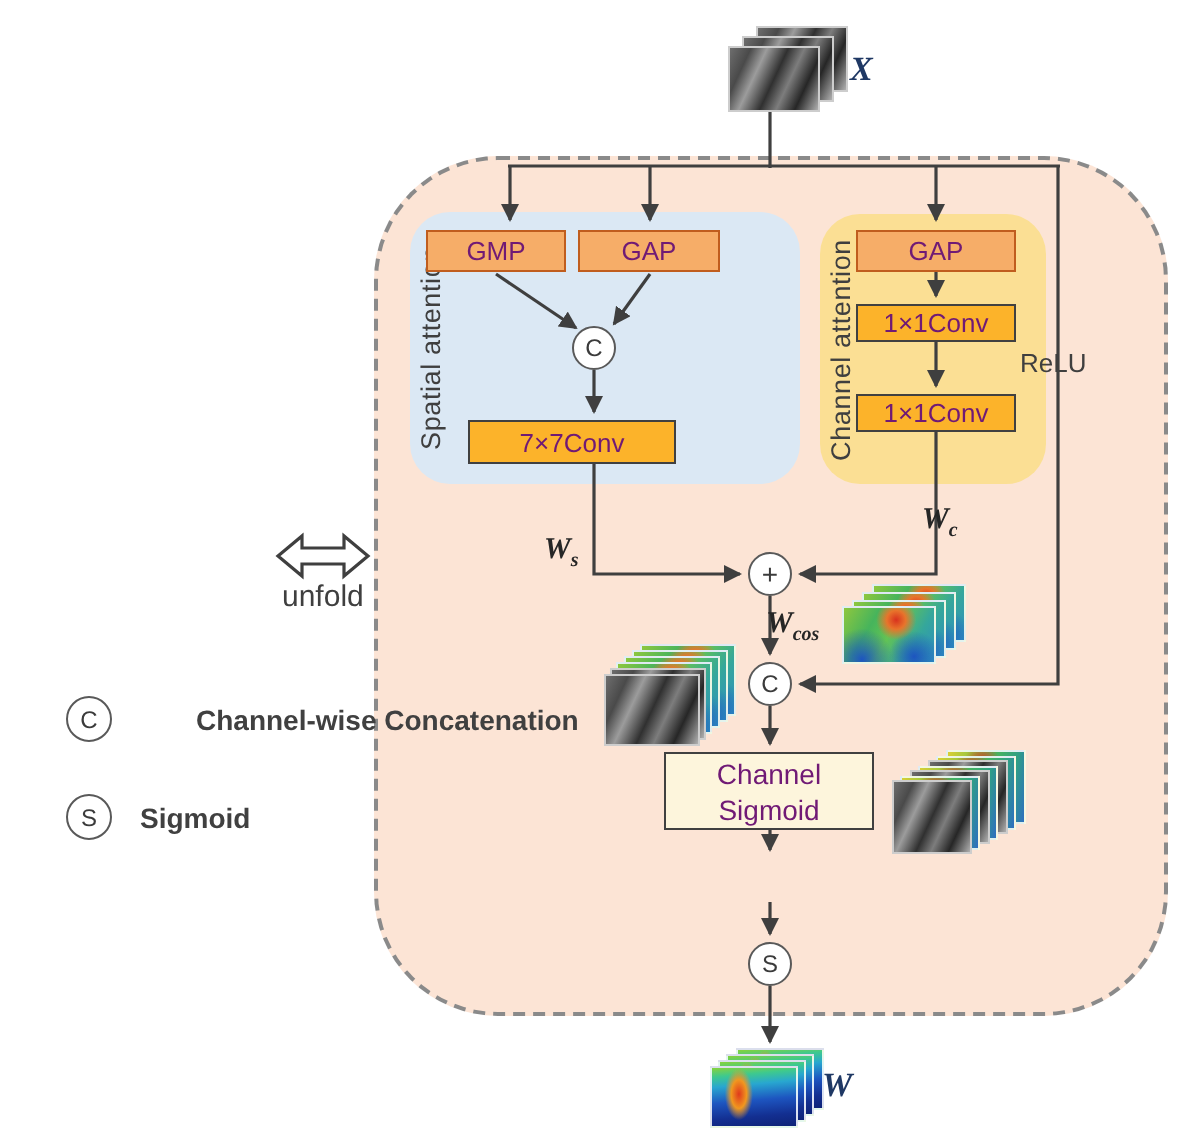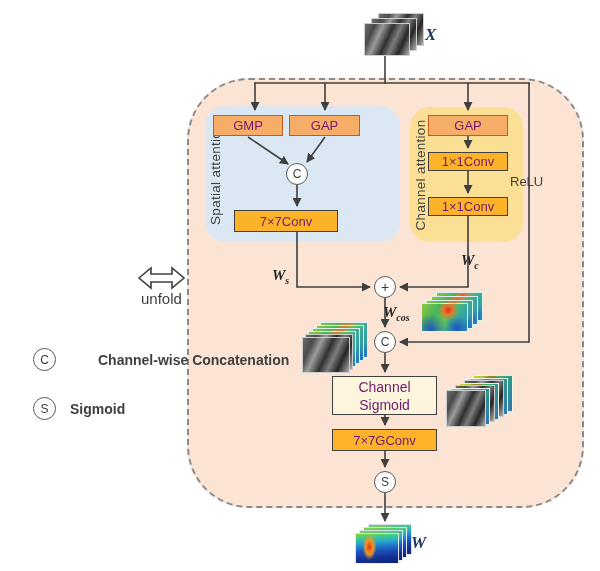--- a/index.html
+++ b/index.html
@@ -142,21 +142,20 @@
   <div class="node conv" style="left:234px;top:210px;width:104px;height:22px;">7×7Conv</div>
 
   <div class="node pool" style="left:428px;top:115px;width:80px;height:21px;">GAP</div>
   <div class="node conv" style="left:428px;top:152px;width:80px;height:19px;">1×1Conv</div>
   <div class="node conv" style="left:428px;top:197px;width:80px;height:19px;">1×1Conv</div>
 
   <div class="node shuffle" style="left:332px;top:376px;width:105px;height:39px;">
     <span>Channel</span>
     <span>Sigmoid</span>
   </div>
-  <div class="node conv" style="left:332px;top:429px;width:105px;height:22px;">7×7GConv</div>
 
   <div class="op" style="left:286px;top:163px;">C</div>
   <div class="op plus" style="left:374px;top:276px;">+</div>
   <div class="op" style="left:374px;top:331px;">C</div>
   <div class="op" style="left:374px;top:471px;">S</div>
 
   <div class="math" style="left:272px;top:252px;margin-top:15px;"><span>W</span><sub>s</sub></div>
   <div class="math" style="left:461px;top:252px;text-align:center;"><span>W</span><sub>c</sub></div>
   <div class="math" style="left:383px;top:304px;"><span>W</span><sub>cos</sub></div>
   <div class="small-label" style="left:473px;top:174px;margin-left:37px;">ReLU</div>

